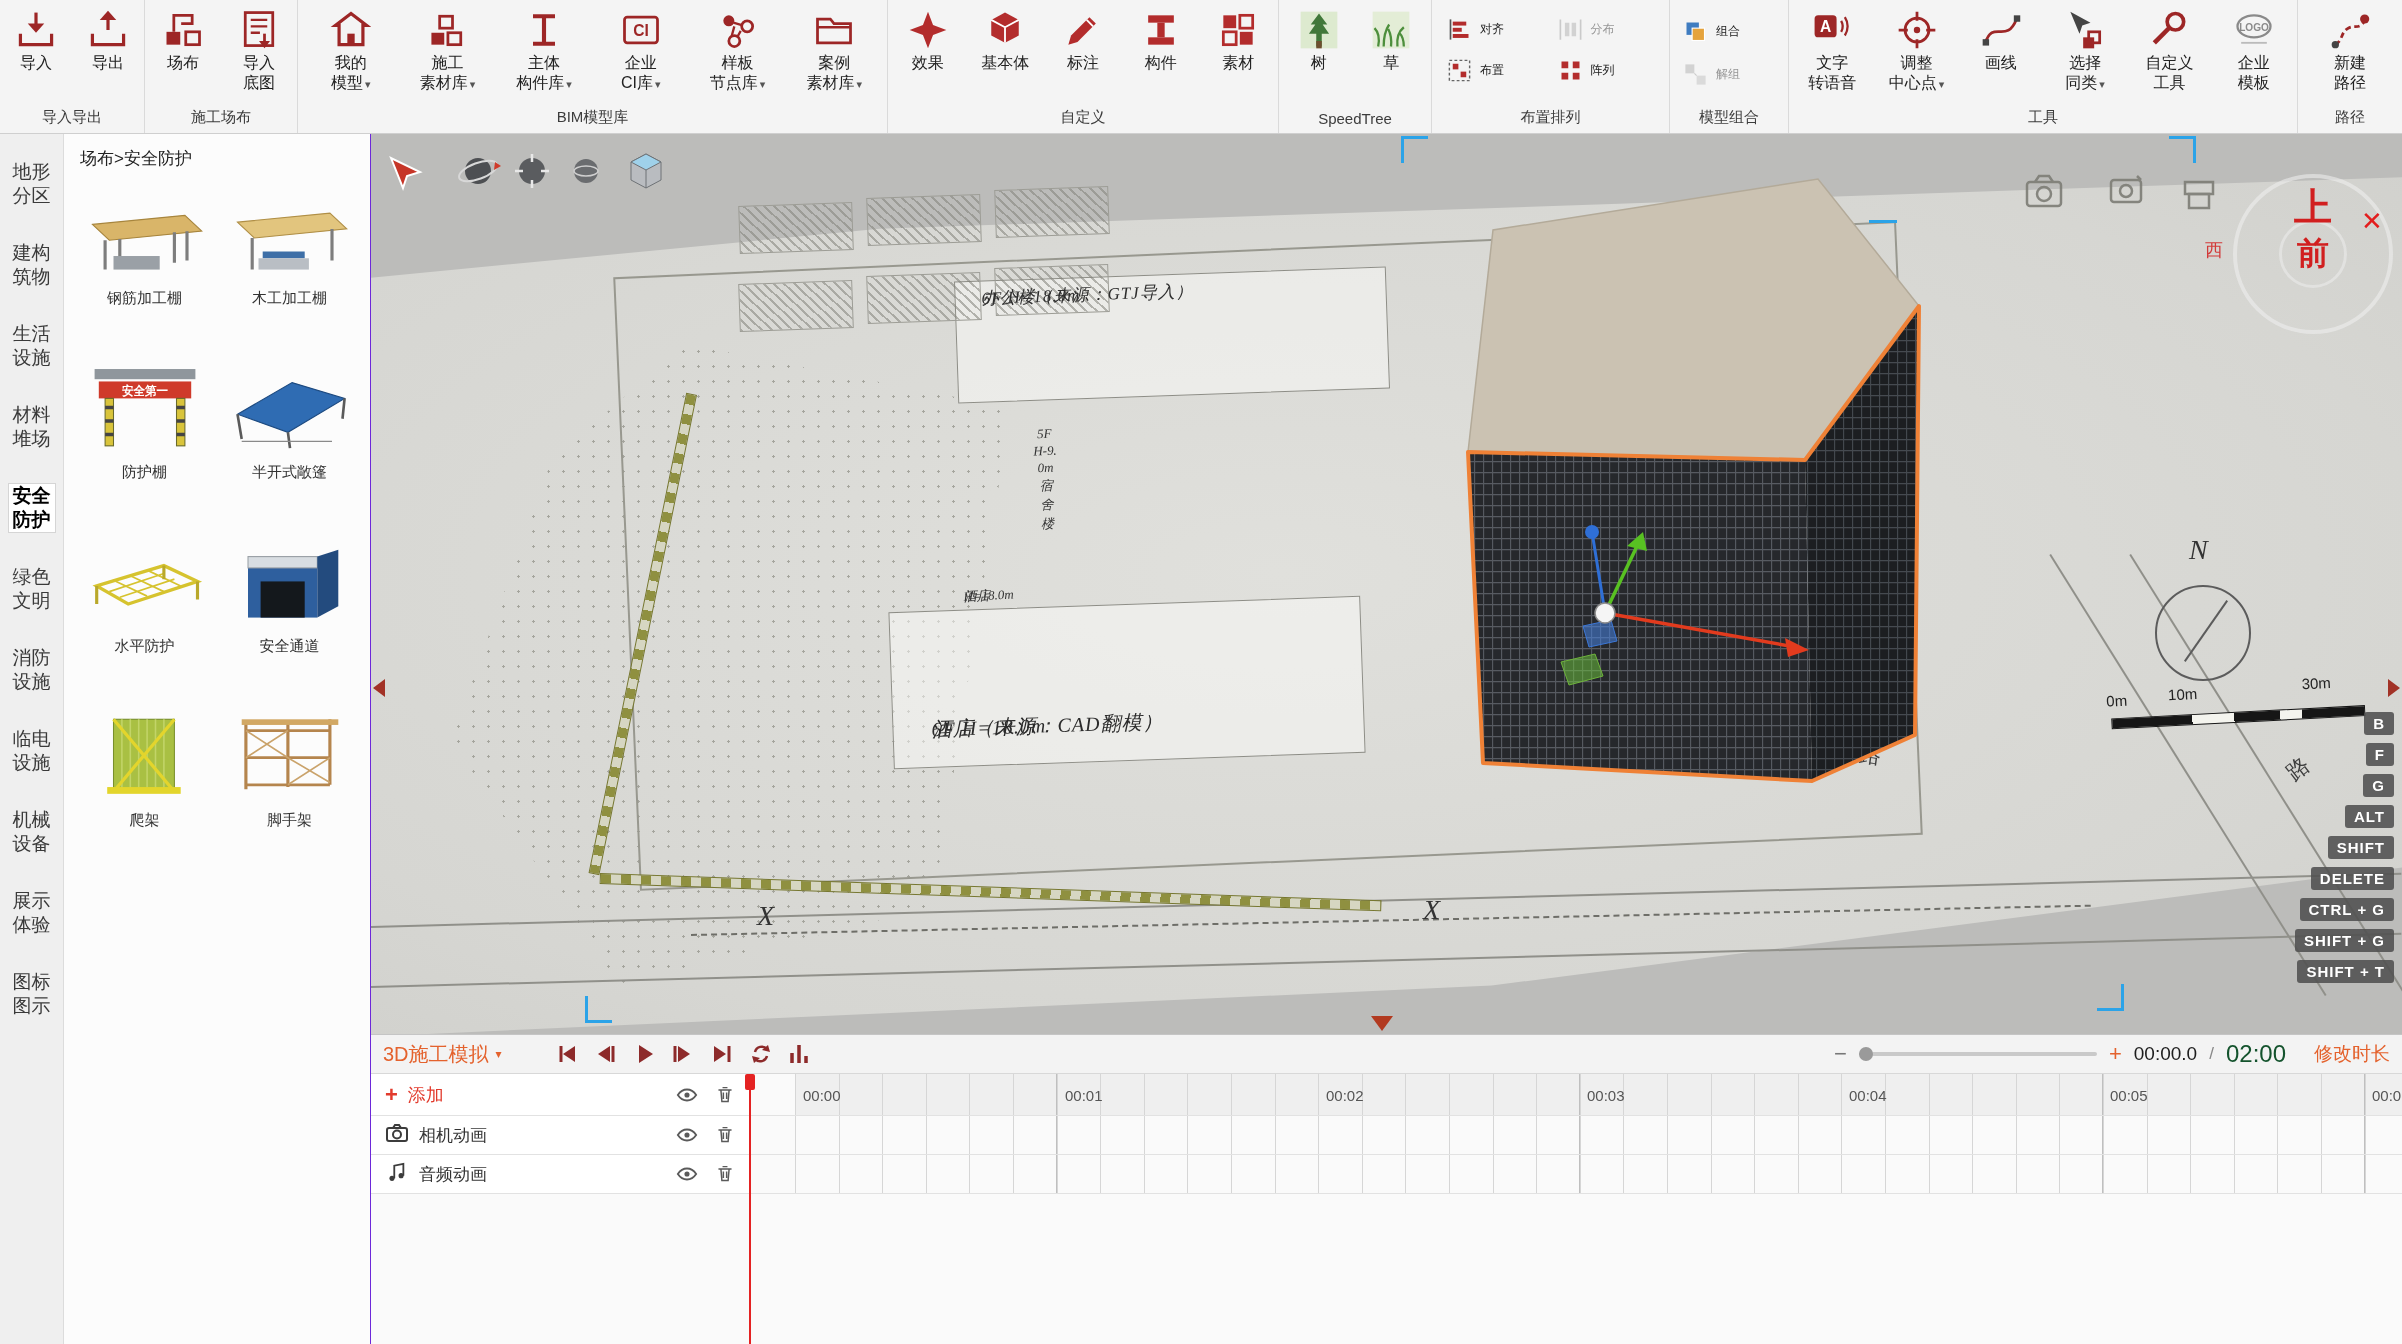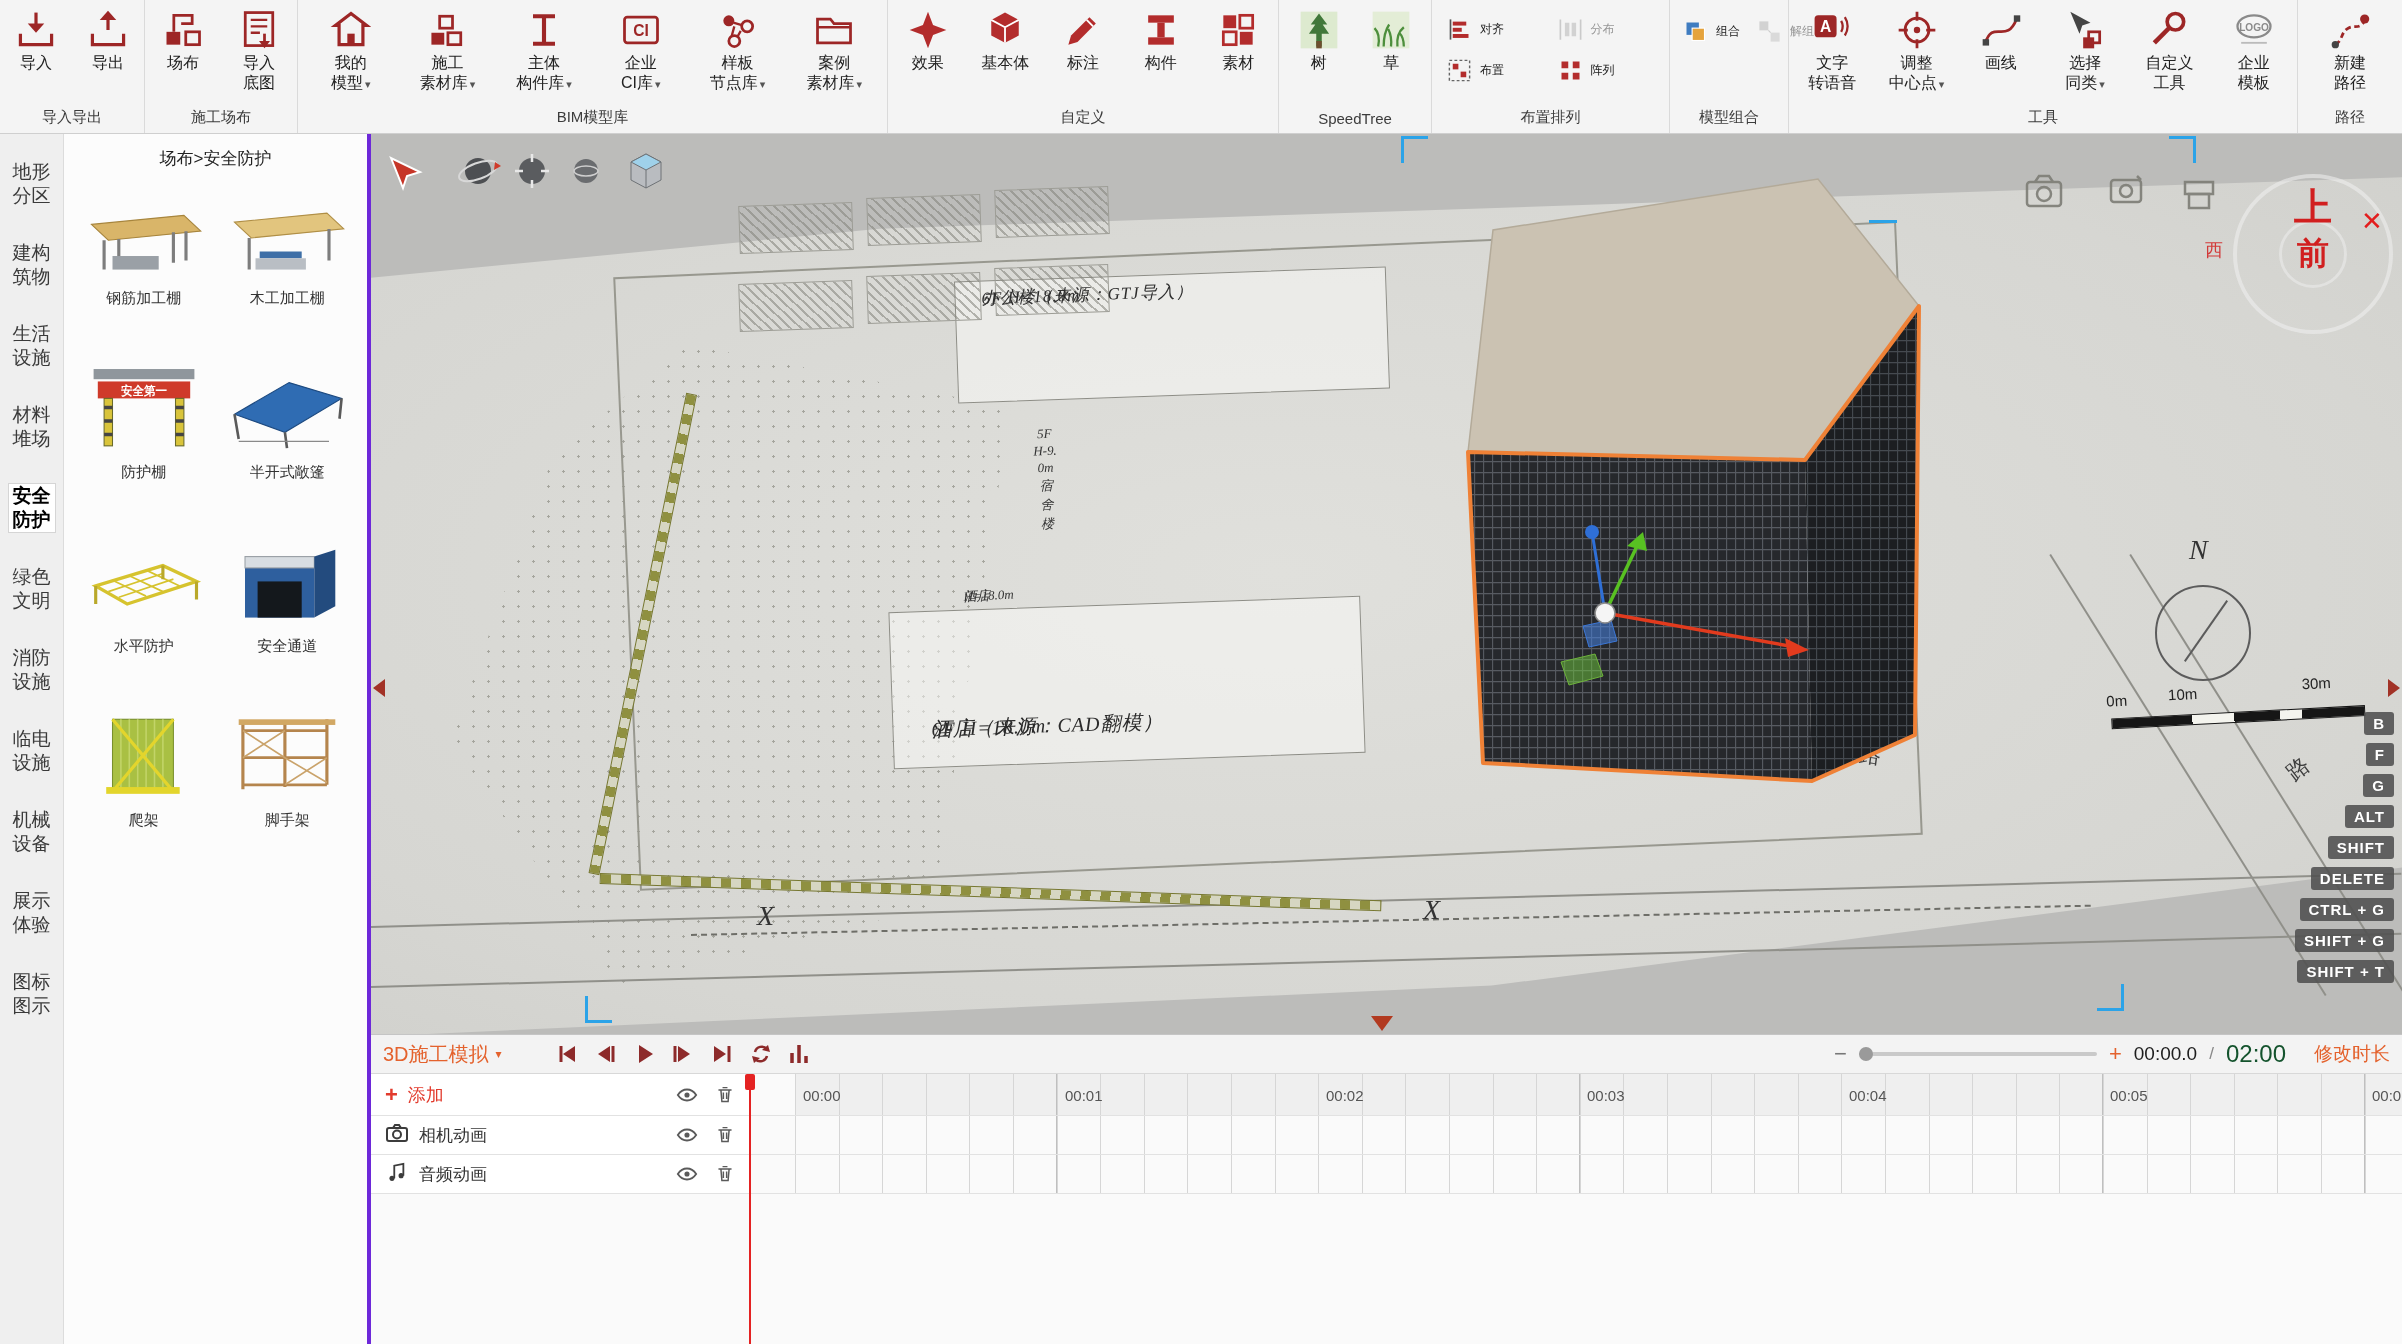--- a/index.html
+++ b/index.html
@@ -10,31 +10,31 @@
           border-bottom:1px solid #cfcfcf;display:flex;box-sizing:border-box;}
   .rb-group{position:relative;height:100%;border-right:1px solid #dadada;box-sizing:border-box;flex:0 0 auto;}
   .rb-items{display:flex;justify-content:space-evenly;align-items:flex-start;padding-top:7px;height:100px;box-sizing:border-box;}
   .rb-item{display:flex;flex-direction:column;align-items:center;width:88px;cursor:default;}
   .rb-icon{width:46px;height:46px;display:flex;align-items:center;justify-content:center;}
   .rb-icon svg{width:44px;height:44px;}
   .rb-l{font-size:16px;line-height:20px;color:#222;text-align:center;white-space:nowrap;}
   .caret{font-size:11px;color:#555;margin-left:2px;}
   .rb-glabel{position:absolute;bottom:6px;left:0;right:0;text-align:center;font-size:15px;color:#3c3c3c;white-space:nowrap;overflow:hidden;}
   .rb-small-grid{display:grid;grid-template-columns:1fr 1fr;gap:14px 12px;padding:16px 14px 0;}
-  .rb-small-col{display:flex;flex-direction:row;gap:16px;padding:18px 12px 0;}
+  .rb-small-col{display:flex;flex-direction:column;gap:16px;padding:18px 12px 0;}
   .rb-small{display:flex;align-items:center;gap:7px;font-size:12px;color:#222;white-space:nowrap;}
   .rb-small svg{width:27px;height:27px;flex:0 0 auto;}
   .disabled{opacity:.45;}
   
   .cat-bar{position:absolute;left:0;top:134px;bottom:0;width:64px;background:#efefef;border-right:1px solid #dcdcdc;
            display:flex;flex-direction:column;align-items:center;padding-top:26px;gap:33px;box-sizing:border-box;}
   .cat-tab{width:46px;font-size:19px;line-height:24px;color:#3a3a3a;text-align:center;cursor:pointer;word-break:break-all;}
   .cat-tab.active{color:#000;font-weight:bold;background:#ffffff;outline:1px solid #d5d5d5;}
   
-  .lib-panel{position:absolute;left:64px;top:134px;bottom:0;width:307px;background:#fcfcfc;border-right:4px solid #6d28d9;box-sizing:border-box;text-align:center;}
+  .lib-panel{position:absolute;left:64px;top:134px;bottom:0;width:307px;background:#fcfcfc;border-right:1px solid #6d28d9;box-sizing:border-box;}
   .lib-crumb{padding:13px 16px 8px;font-size:17px;color:#222;}
   .lib-grid{display:grid;grid-template-columns:1fr 1fr;row-gap:52px;padding:8px 8px;}
   .lib-item{display:flex;flex-direction:column;align-items:center;gap:7px;cursor:pointer;}
   .lib-thumb{width:126px;height:96px;font-weight:bold;}
   .lib-thumb svg{width:126px;height:96px;}
   .lib-name{font-size:15px;color:#333;}
   
   .viewport{position:absolute;left:371px;top:134px;width:2031px;height:900px;background:#bcbcba;overflow:hidden;}
   .viewport *{position:absolute;}
   .vp-plan{left:-40px;top:42px;width:2110px;height:880px;

